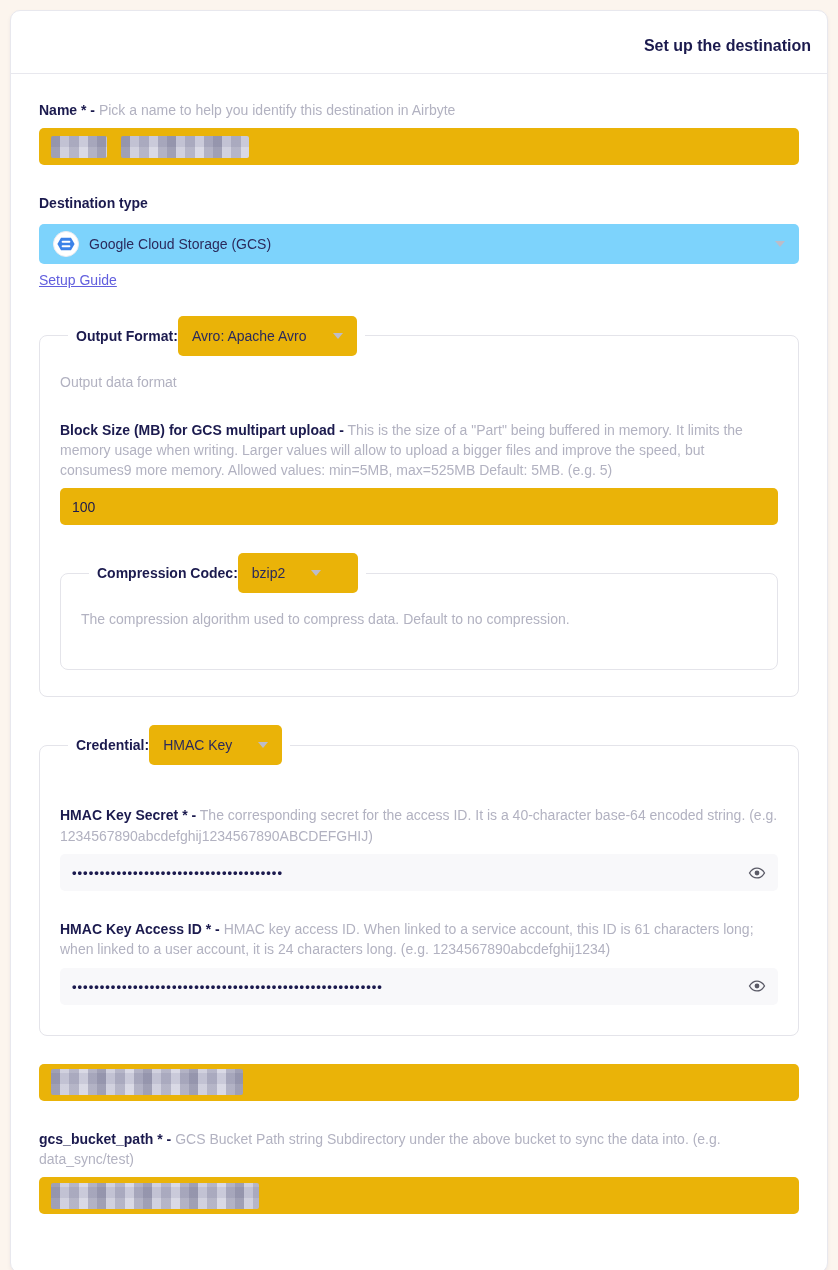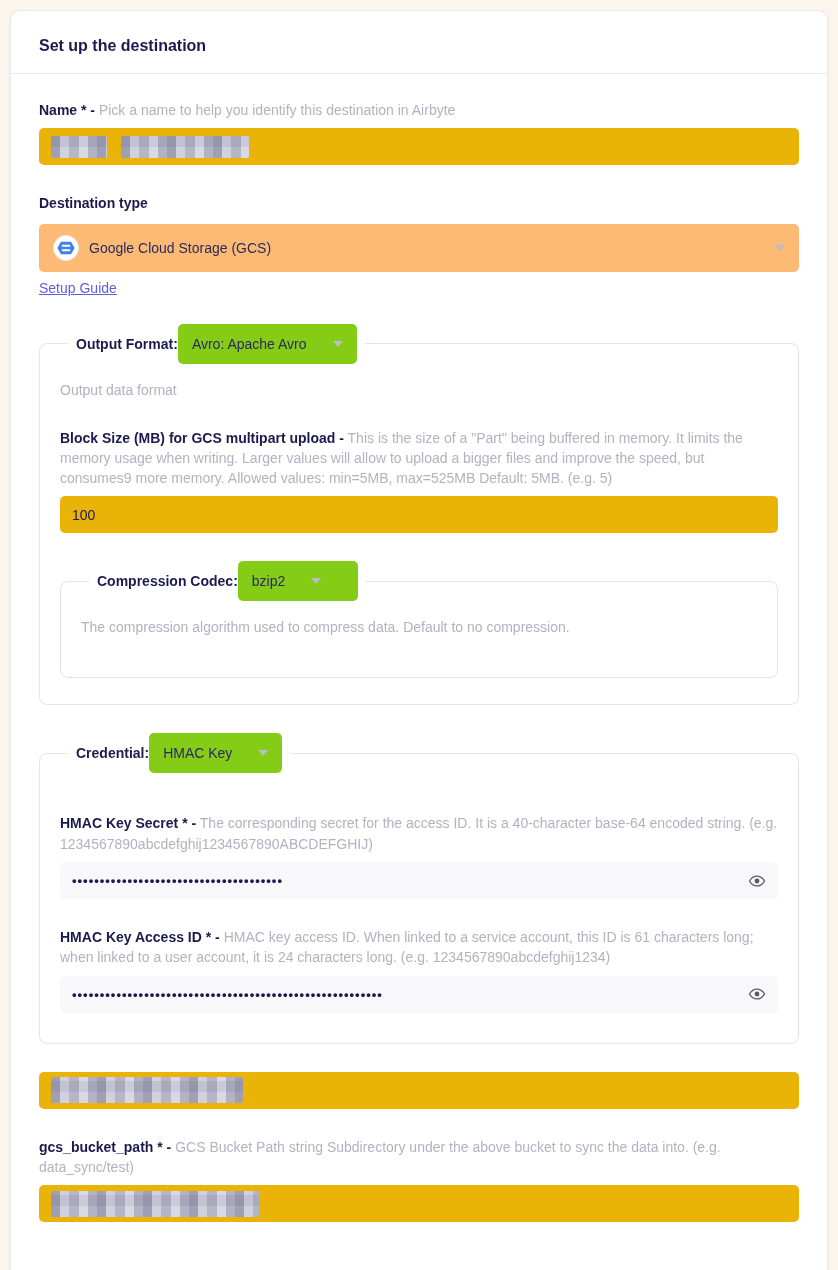--- a/index.html
+++ b/index.html
@@ -11,21 +11,21 @@
     color:#1B1A4E;
     padding:10px;
   }
   .card {
     background:#fff;
     border:1px solid #E8E8EE;
     border-radius:10px;
     box-shadow:0 2px 4px rgba(26,25,77,.06);
     min-height:1248px;
   }
-  .card-header { padding:26px 28px 18px 28px; border-bottom:1px solid #E8E8EE; }
+  .card-header { padding:26px 16px 18px 28px; border-bottom:1px solid #E8E8EE;text-align:right; }
   .card-title { font-size:16px; font-weight:700; color:#1B1A4E; }
   .card-body { padding:26px 28px 30px 28px; }
 
   .group { margin-bottom:28px; }
   .field-label { line-height:1.45; margin-bottom:8px; }
   .lbl { font-weight:700; color:#1B1A4E; }
   .lbl-plain { font-weight:700; color:#1B1A4E; margin-bottom:10px; }
   .desc { color:#B2B2C1; font-weight:400; }
 
   .text-input {
@@ -37,23 +37,23 @@
     padding:0 12px;
     color:#1B1A4E;
     width:100%;
     border:none;
     font-size:14px;
     font-family:"Liberation Sans", sans-serif;
   }
   input.text-input { outline:none; }
 
   .select-box {
-    background:#fdba74;
-    border-radius:5px;
-    height:48px;
+    background:#7dd3fc;
+    border-radius:5px;
+    height:40px;
     display:flex;
     align-items:center;
     padding:0 14px;
     cursor:pointer;
     position:relative;
   }
   .select-box .sel-text { color:#2B2A5C; }
   .caret {
     width:0; height:0;
     border-left:5px solid transparent;
@@ -68,21 +68,21 @@
     border-radius:8px;
     padding:14px 20px 26px 20px;
     margin-bottom:28px;
   }
   legend {
     display:flex; align-items:center; gap:0;
     margin-left:8px; padding:0 8px;
   }
   legend .lbl { white-space:nowrap; }
   .legend-select {
-    background:#84cc16;
+    background:#eab308;
     border-radius:5px;
     height:40px;
     display:flex; align-items:center;
     padding:0 14px;
     cursor:pointer;
     color:#2B2A5C;
     text-align:right;
   }
   .legend-select .caret { margin-left:26px; }
   .hint { color:#B2B2C1; margin:4px 0 0 0; }

